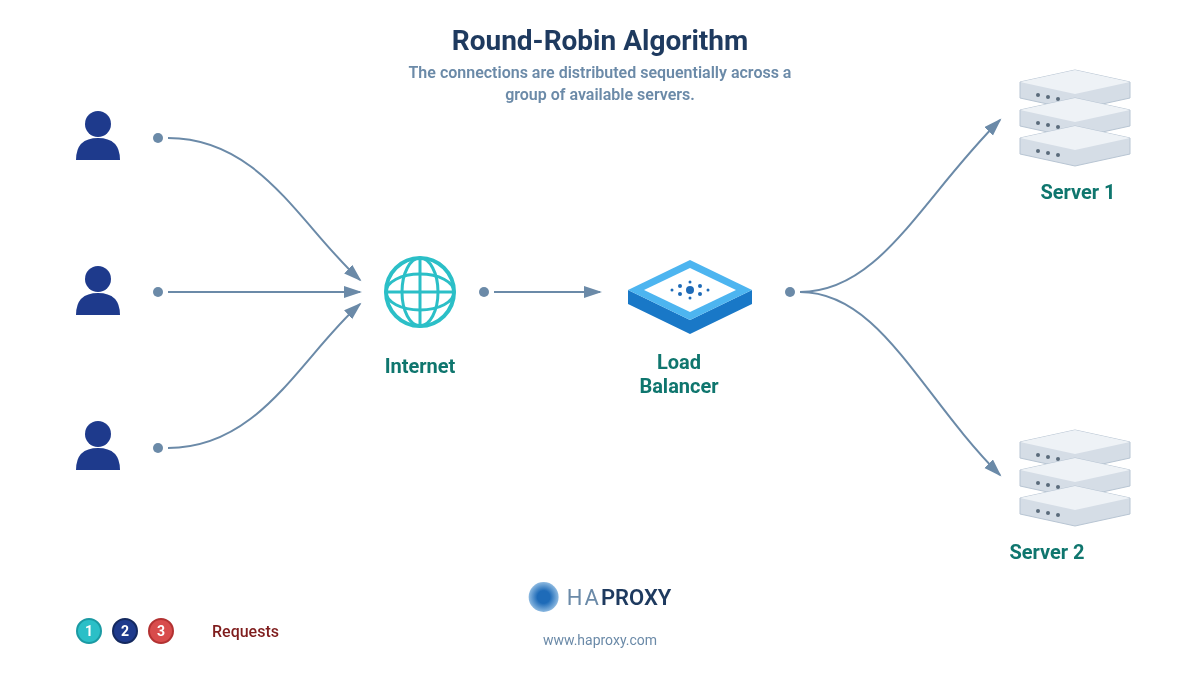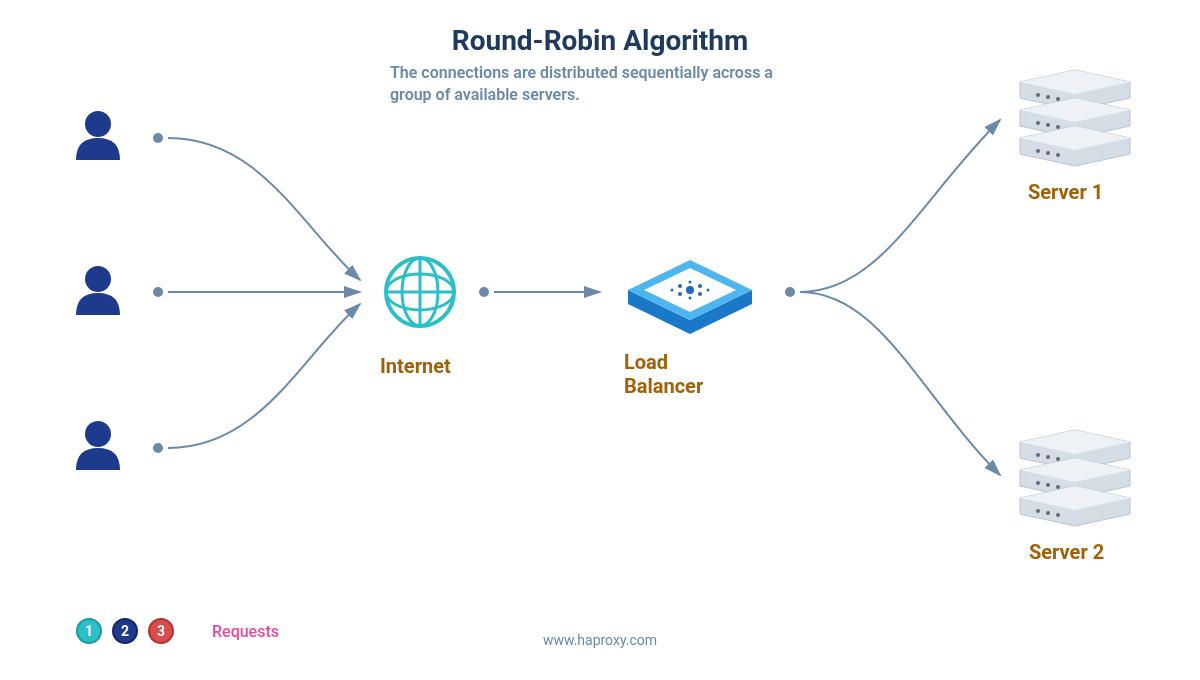--- a/index.html
+++ b/index.html
@@ -22,30 +22,30 @@
     text-align: right;
   }
   .subtitle {
     position: absolute;
     top: 62px;
     left: 50%;
     transform: translateX(-50%);
     font-size: 16px;
     font-weight: 600;
     color: #6b8aa8;
-    text-align: left;
+    text-align: center;
     line-height: 1.4;
     width: 420px;
   }
   .label {
     position: absolute;
     font-size: 20px;
     font-weight: 700;
-    color: #a16207;
-    text-align: left;
+    color: #0f766e;
+    text-align: center;
   }
   .legend {
     position: absolute;
     left: 76px;
     bottom: 36px;
     display: flex;
     align-items: center;
     gap: 10px;
   }
   .legend-dot {
@@ -59,21 +59,21 @@
     font-weight: 700;
     color: #fff;
     border: 2px solid;
   }
   .legend-dot.c1 { background:#2bbfc7; border-color:#1b9aa3; }
   .legend-dot.c2 { background:#1e3a8c; border-color:#14295f; }
   .legend-dot.c3 { background:#d84c4c; border-color:#b33232; }
   .legend-label {
     margin-left: 28px;
     font-size: 16px;
-    color: #ec4899;
+    color: #7f1d1d;
     font-weight: 500;
   }
   .brand {
     position: absolute;
     left: 50%;
     bottom: 32px;
     transform: translateX(-50%);
     text-align: center;
   }
   .brand-name {
@@ -218,24 +218,30 @@
         <circle cx="28" cy="27" r="2" fill="#5a6b7b"></circle>
         <circle cx="38" cy="29" r="2" fill="#5a6b7b"></circle>
     </g>
   </g>
 </svg>
 
 <div class="label" style="left:380px; top:354px; width:80px;">Internet</div>
 <div class="label" style="left:624px; top:350px; width:110px; white-space:pre-line;">Load
 Balancer</div>
 <div class="label" style="left:1028px; top:180px; width:100px;">Server 1</div>
-<div class="label" style="left:1029px; top:540px; width:100px;">Server 2</div>
+<div class="label" style="left:997px; top:540px; width:100px;">Server 2</div>
 
 <div class="legend">
   <div class="legend-dot c1">1</div>
   <div class="legend-dot c2">2</div>
   <div class="legend-dot c3">3</div>
   <div class="legend-label">Requests</div>
 </div>
 
 <div class="brand">
+  <div class="brand-name">
+    <span class="brand-icon"></span>
+    <span>
+      <span class="ha">HA</span><span>PROXY</span>
+    </span>
+  </div>
   <div class="brand-url">www.haproxy.com</div>
 </div>
 
 </body></html>

